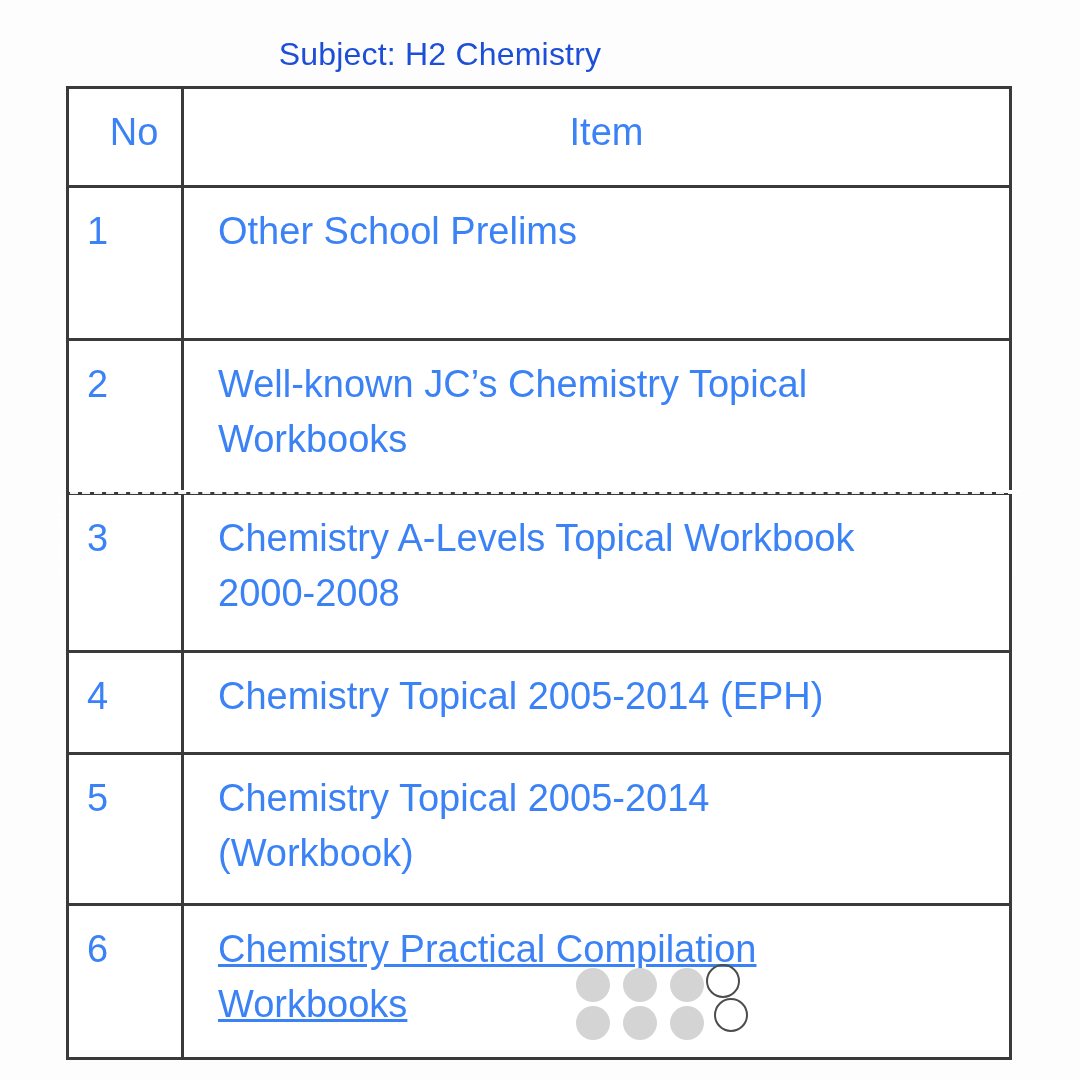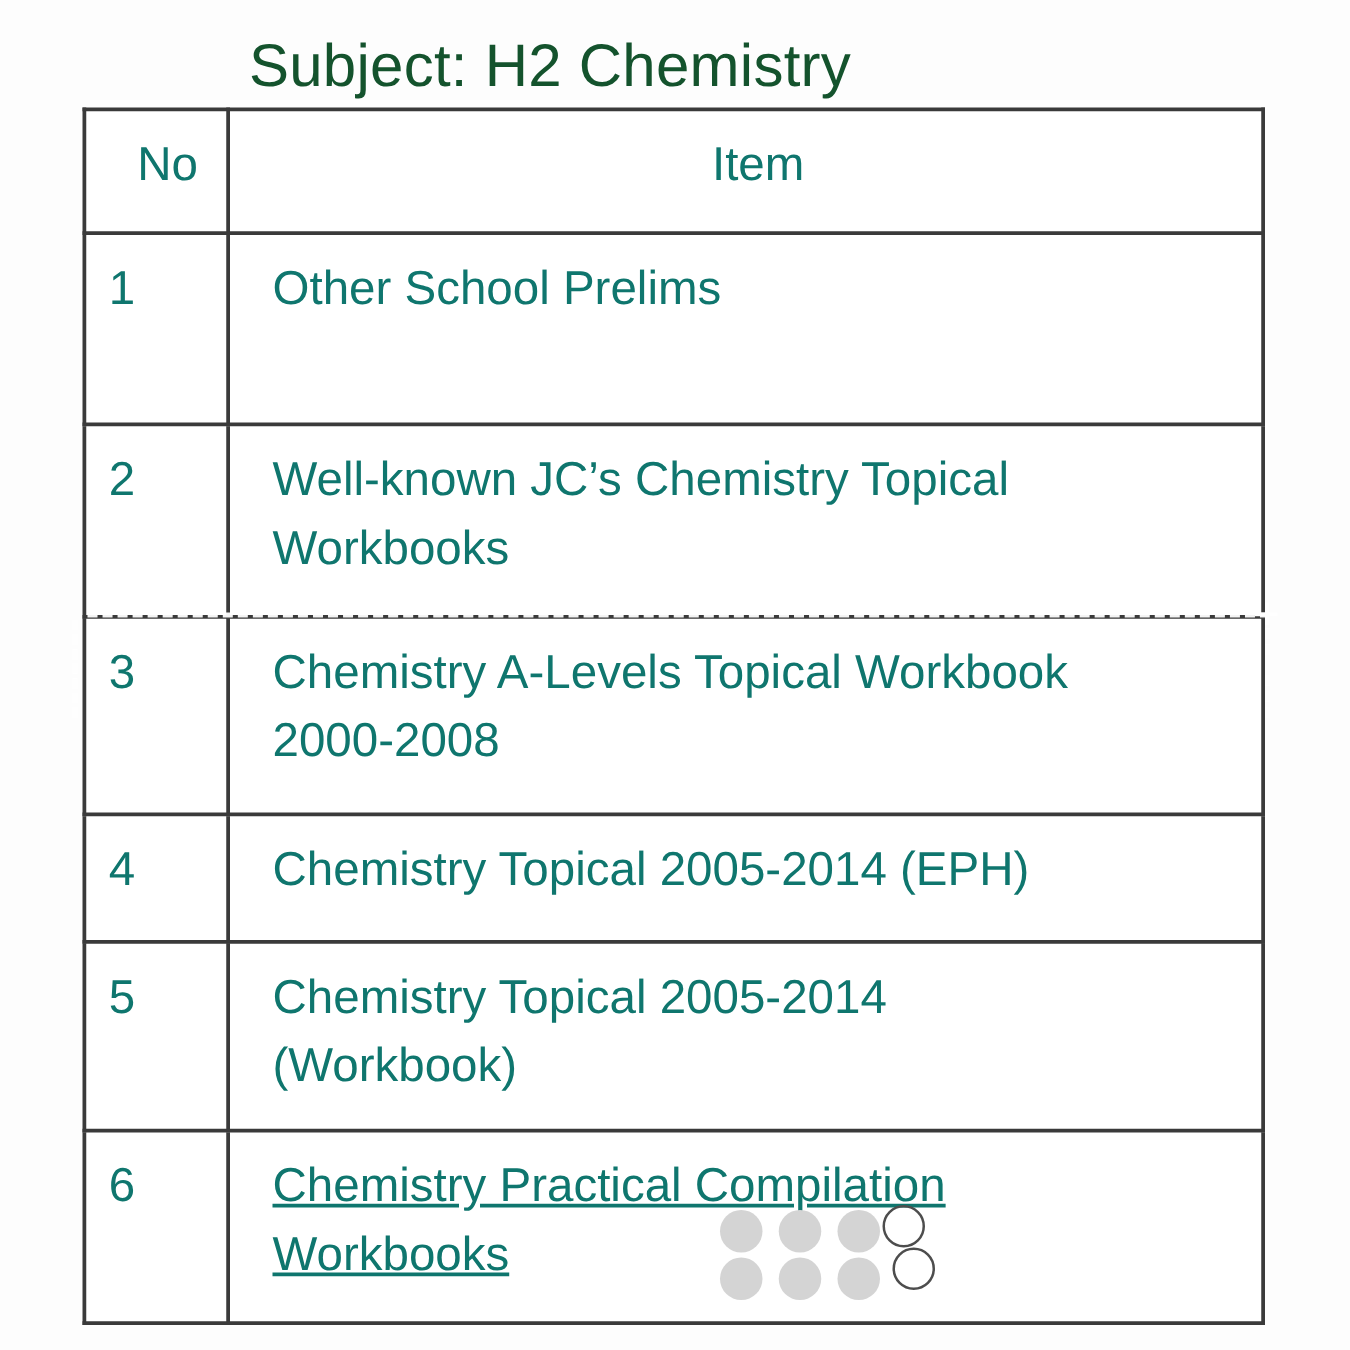--- a/index.html
+++ b/index.html
@@ -17,23 +17,23 @@
     -webkit-font-smoothing: antialiased;
   }
 
   
   #page-title {
     position: absolute;
     left: 0;
     top: 28px;
     width: 880px;
     text-align: center;
-    font-size: 48px;
+    font-size: 32px;
     line-height: 52px;
-    color: #14532d;
+    color: #1d4ed8;
     letter-spacing: 0.2px;
     white-space: nowrap;
   }
 
   
   #items-table {
     position: absolute;
     left: 66px;
     top: 86px;
     width: 946px;
@@ -48,21 +48,21 @@
     vertical-align: top;
     background: #ffffff;
   }
   .col-no  { width: 115px; }
   .col-item{ width: 828px; }
 
   .cell-inner {
     padding: 16px 0 0 18px;
     font-size: 38px;
     line-height: 55px;
-    color: #0f766e;
+    color: #3b82f6;
     font-weight: 400;
   }
   .cell-inner.item {
     padding-left: 34px;
     padding-right: 14px;
   }
 
   th .cell-inner { font-weight: 400; }
 
   .r-header  { height: 99px; }

